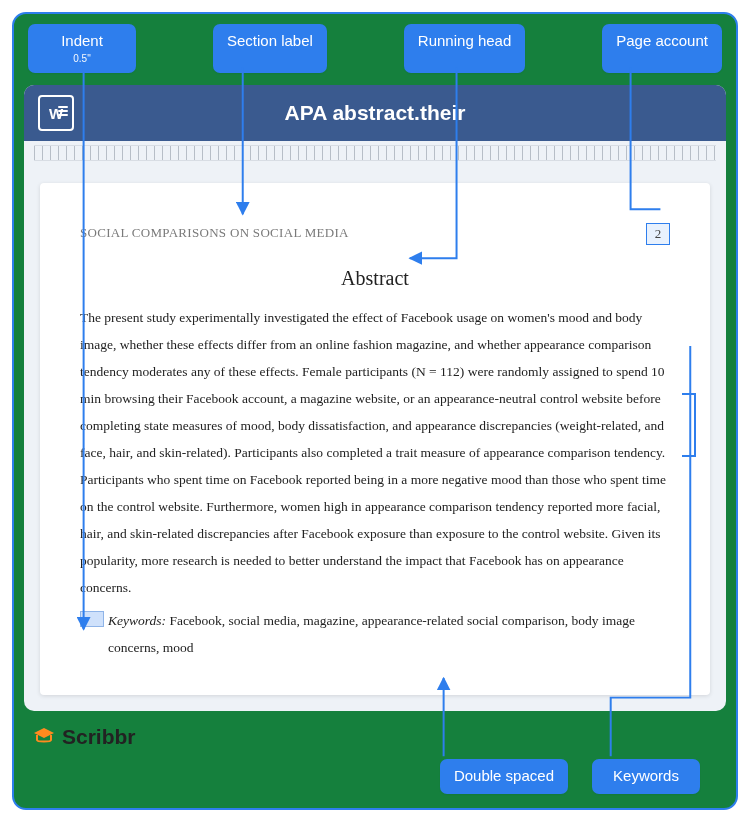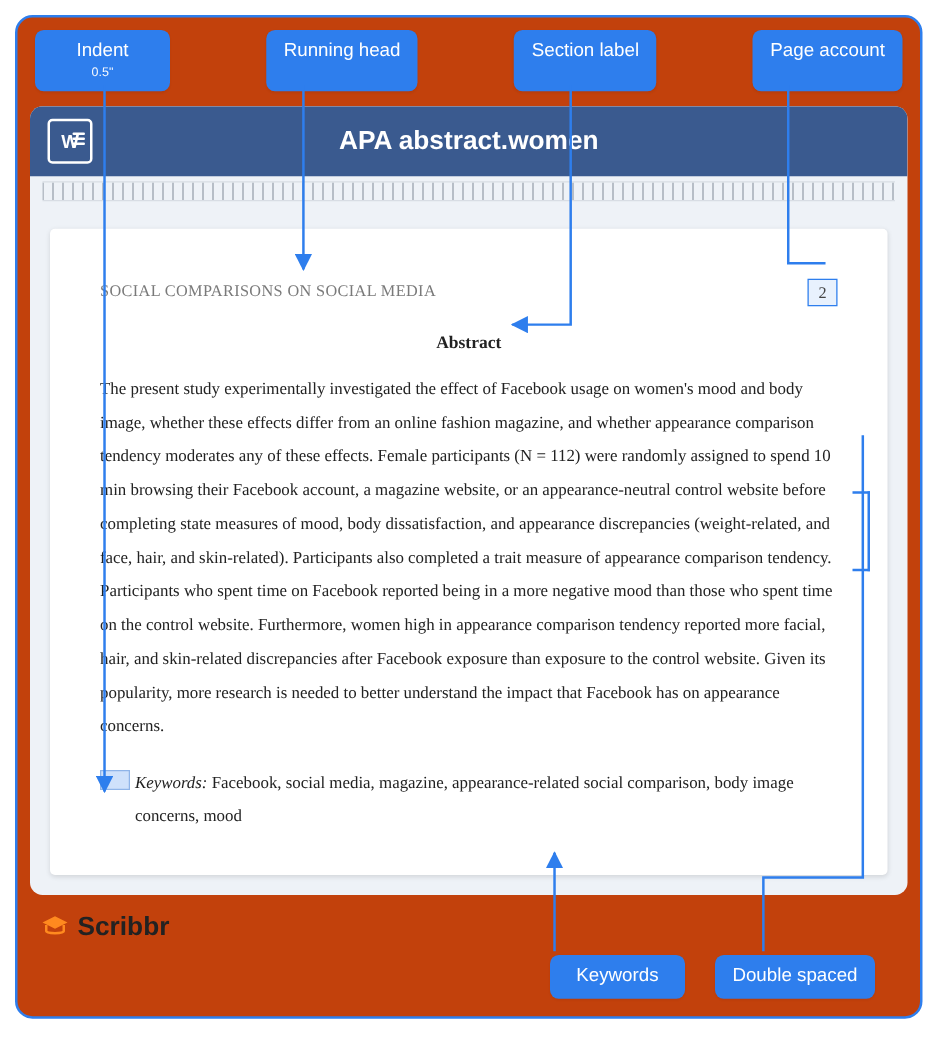--- a/index.html
+++ b/index.html
@@ -8,21 +8,21 @@
     padding: 12px;
     font-family: -apple-system, BlinkMacSystemFont, "Segoe UI", Arial, sans-serif;
     background: #fff;
     width: 750px;
   }
   .frame {
     border: 2px solid #2e7eed;
     border-radius: 14px;
     padding: 10px 10px 14px 10px;
     position: relative;
-    background: #c2410c;
+    background: #15803d;
   }
   .label-row-top {
     display: flex;
     gap: 16px;
     justify-content: space-between;
     margin-bottom: 12px;
     padding: 0 4px;
   }
   .label-btn {
     background: #2e7eed;
@@ -103,32 +103,32 @@
   .page-number-box {
     position:absolute; top:40px; right:40px;
     width:24px; height:22px;
     border:1.5px solid #2e7eed;
     background:#e8f1fd;
     display:flex; align-items:center; justify-content:center;
     color:#444; font-size:13px;
   }
   .section-label {
     text-align:center;
-    font-weight:700;
-    font-size:14px;
+    font-weight:400;
+    font-size:20px;
     margin-top:26px;
     margin-bottom:14px;
   }
   .abstract-body {
     font-size: 13.5px;
     line-height: 2.0;
     text-align: left;
   }
   .keywords-line {
-    margin-top: 18px;
+    margin-top: 6px;
     font-size: 13.5px;
     line-height: 2.0;
     position: relative;
     padding-left: 28px;
   }
   .indent-box {
     position:absolute; left:0; top:4px;
     width:24px; height:16px;
     background:#cfe1fb;
     border:1px solid #8fb4e8;
@@ -171,36 +171,36 @@
 </head>
 <body>
 
 <div class="frame">
 
   <div class="label-row-top">
     <div class="label-btn">
       <span>Indent</span>
       <span class="sub">0.5"</span>
     </div>
+    <div class="label-btn">Section label</div>
     <div class="label-btn">Running head</div>
-    <div class="label-btn">Section label</div>
     <div class="label-btn">Page account</div>
   </div>
 
   <div class="doc-shell">
     <div class="doc-titlebar">
       <div class="word-icon">
         W
         <div class="lines">
             <span></span>
             <span></span>
             <span></span>
           </div>
       </div>
-      <div class="doc-title">APA abstract.women</div>
+      <div class="doc-title">APA abstract.their</div>
     </div>
     <div class="ruler"></div>
 
     <div class="page-area">
       <div class="paper">
 
         <div class="running-head">SOCIAL COMPARISONS ON SOCIAL MEDIA</div>
 
         <div class="page-number-box">
           <span>2</span>
@@ -225,22 +225,22 @@
     <div class="scribbr-logo">
       <svg class="scribbr-hat" viewBox="0 0 24 24">
         <path fill="#ff8a1f" d="M12 3 L22 8 L12 13 L2 8 Z"></path>
         <path fill="none" stroke="#ff8a1f" stroke-width="2" d="M5 10 v5 c0 2 14 2 14 0 v-5"></path>
       </svg>
       <span>Scribbr</span>
     </div>
   </div>
 
   <div class="label-row-bottom">
+    <div class="label-btn">Double spaced</div>
     <div class="label-btn">Keywords</div>
-    <div class="label-btn">Double spaced</div>
   </div>
 
   <svg class="overlay" width="100%" height="100%" viewBox="0 0 726 813" preserveAspectRatio="none">
     <defs>
       <marker id="arrow" viewBox="0 0 10 10" refX="9" refY="5" markerWidth="7" markerHeight="7" orient="auto-start-reverse">
         <path d="M 0 0 L 10 5 L 0 10 z" fill="#2e7eed"></path>
       </marker>
     </defs>
     <g stroke="#2e7eed" stroke-width="2" fill="none">
 

